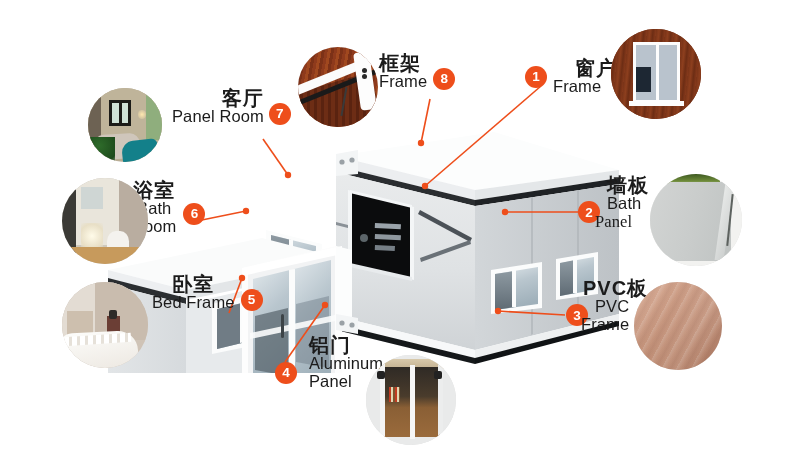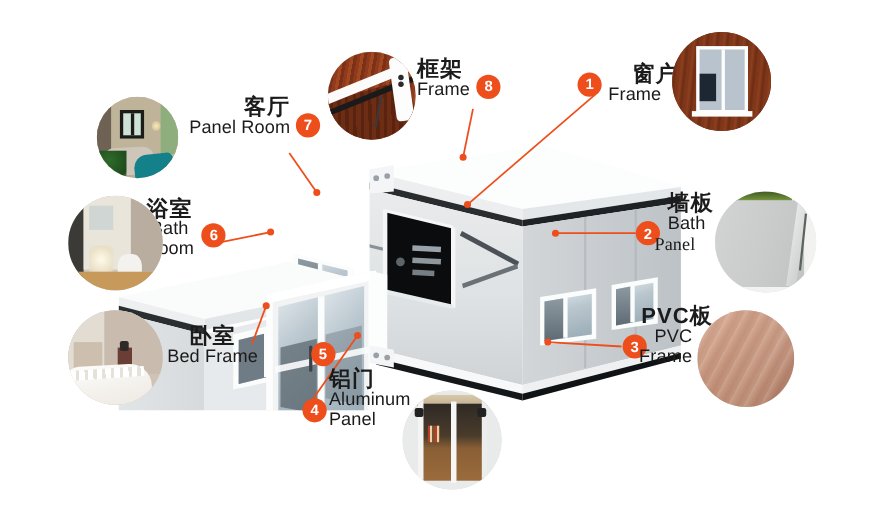--- a/index.html
+++ b/index.html
@@ -435,41 +435,41 @@
   </div>
   <div class="thumb t-pvc" style="left:634px;top:282px;width:88px;height:88px;">
     <div class="inner">
         <div class="bg"></div>
         <div class="shade"></div>
       </div>
   </div>
 
   <div class="callout" style="left:275px;top:355px;">
     <div class="badge">4</div>
-    <div class="label-box" style="margin-left:2px;">
+    <div class="label-box" style="margin-left:12px;">
       <div class="cn" style="margin-top:-20px;">铝门</div>
       <div class="en two">Aluminum</div>
       <div class="en two">Panel</div>
     </div>
   </div>
   <div class="thumb t-door" style="left:366px;top:355px;width:90px;height:90px;">
     <div class="inner">
       <div class="bg"></div>
         <div class="top"></div>
         <div class="glass"></div>
       <div class="books"></div>
         <div class="mull"></div>
       <div class="jambL"></div>
         <div class="jambR"></div>
       <div class="hgA"></div>
         <div class="hgB"></div>
     </div>
   </div>
 
-  <div class="callout" style="left:152px;top:296px;gap:42px;">
+  <div class="callout" style="left:152px;top:274px;">
     <div class="label-box" style="margin-right:6px;align-items:center;">
       <div class="cn">卧室</div>
       <div class="en">Bed Frame</div>
     </div>
     <div class="badge" style="margin-top:14px;">5</div>
   </div>
   <div class="thumb t-bed" style="left:62px;top:282px;width:86px;height:86px;">
     <div class="inner">
       <div class="bg"></div>
         <div class="wallL"></div>

